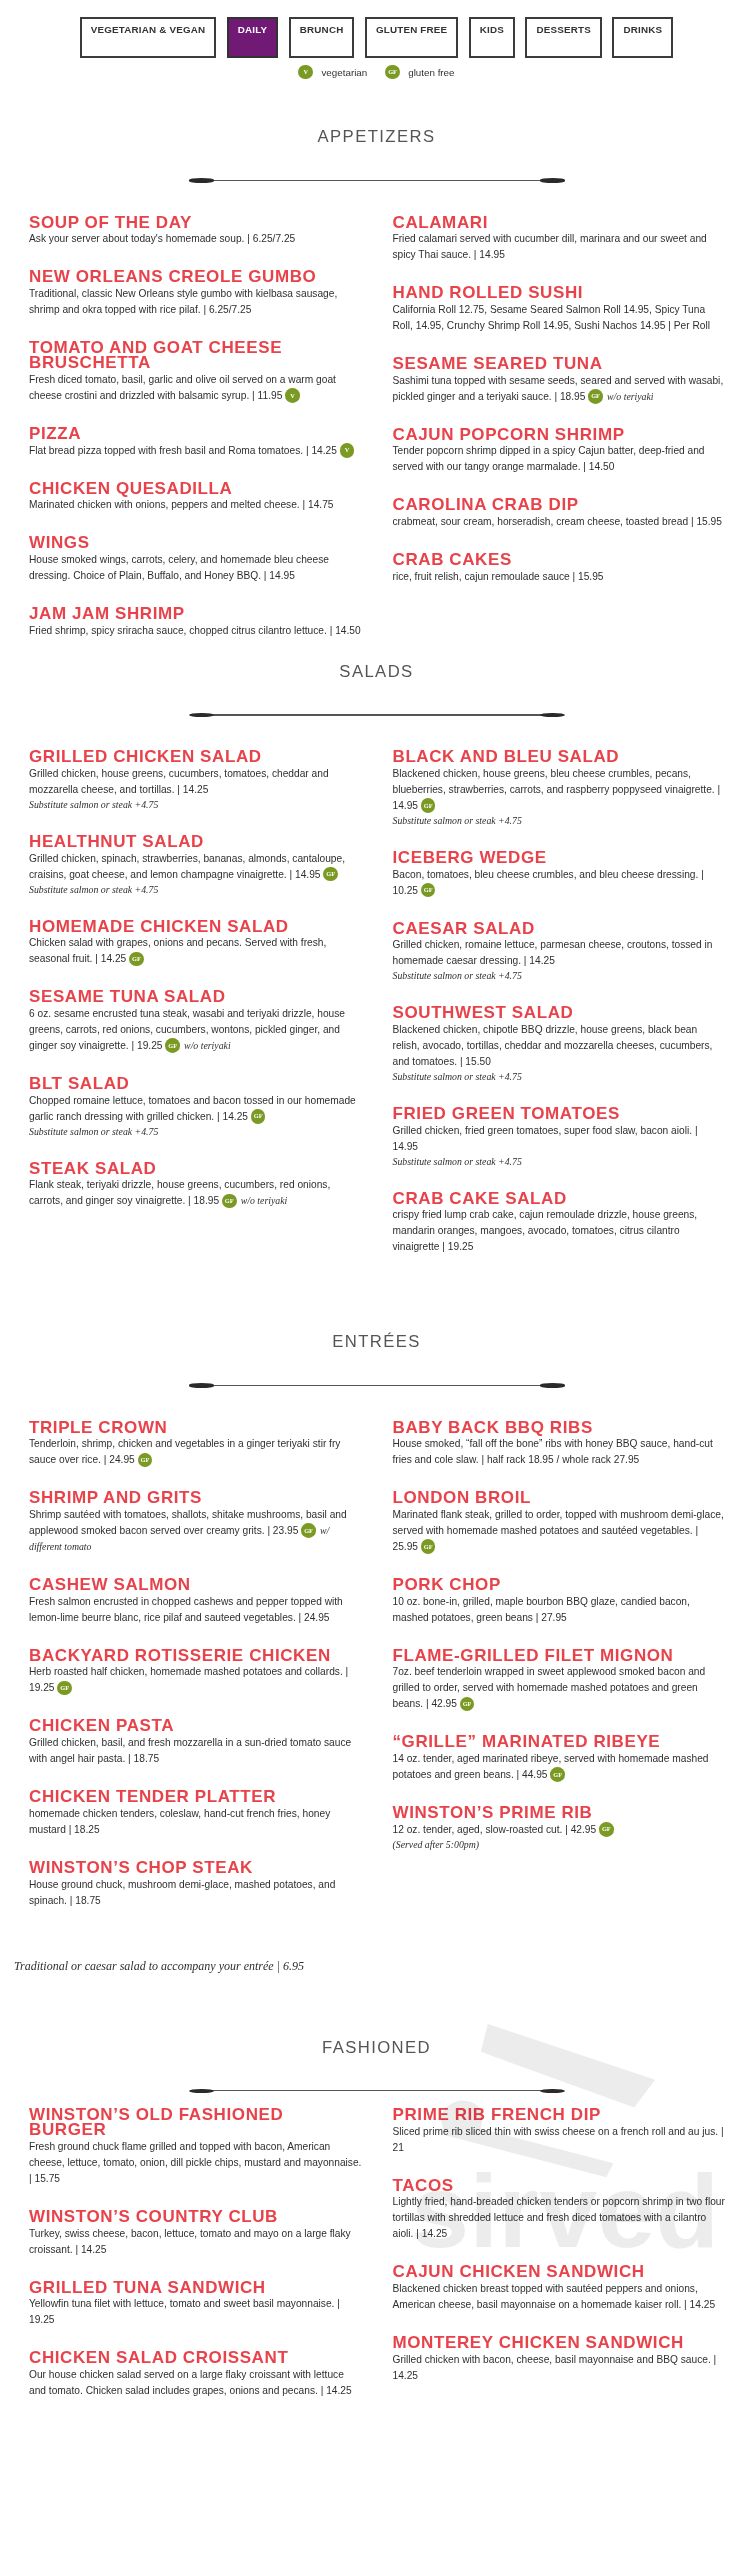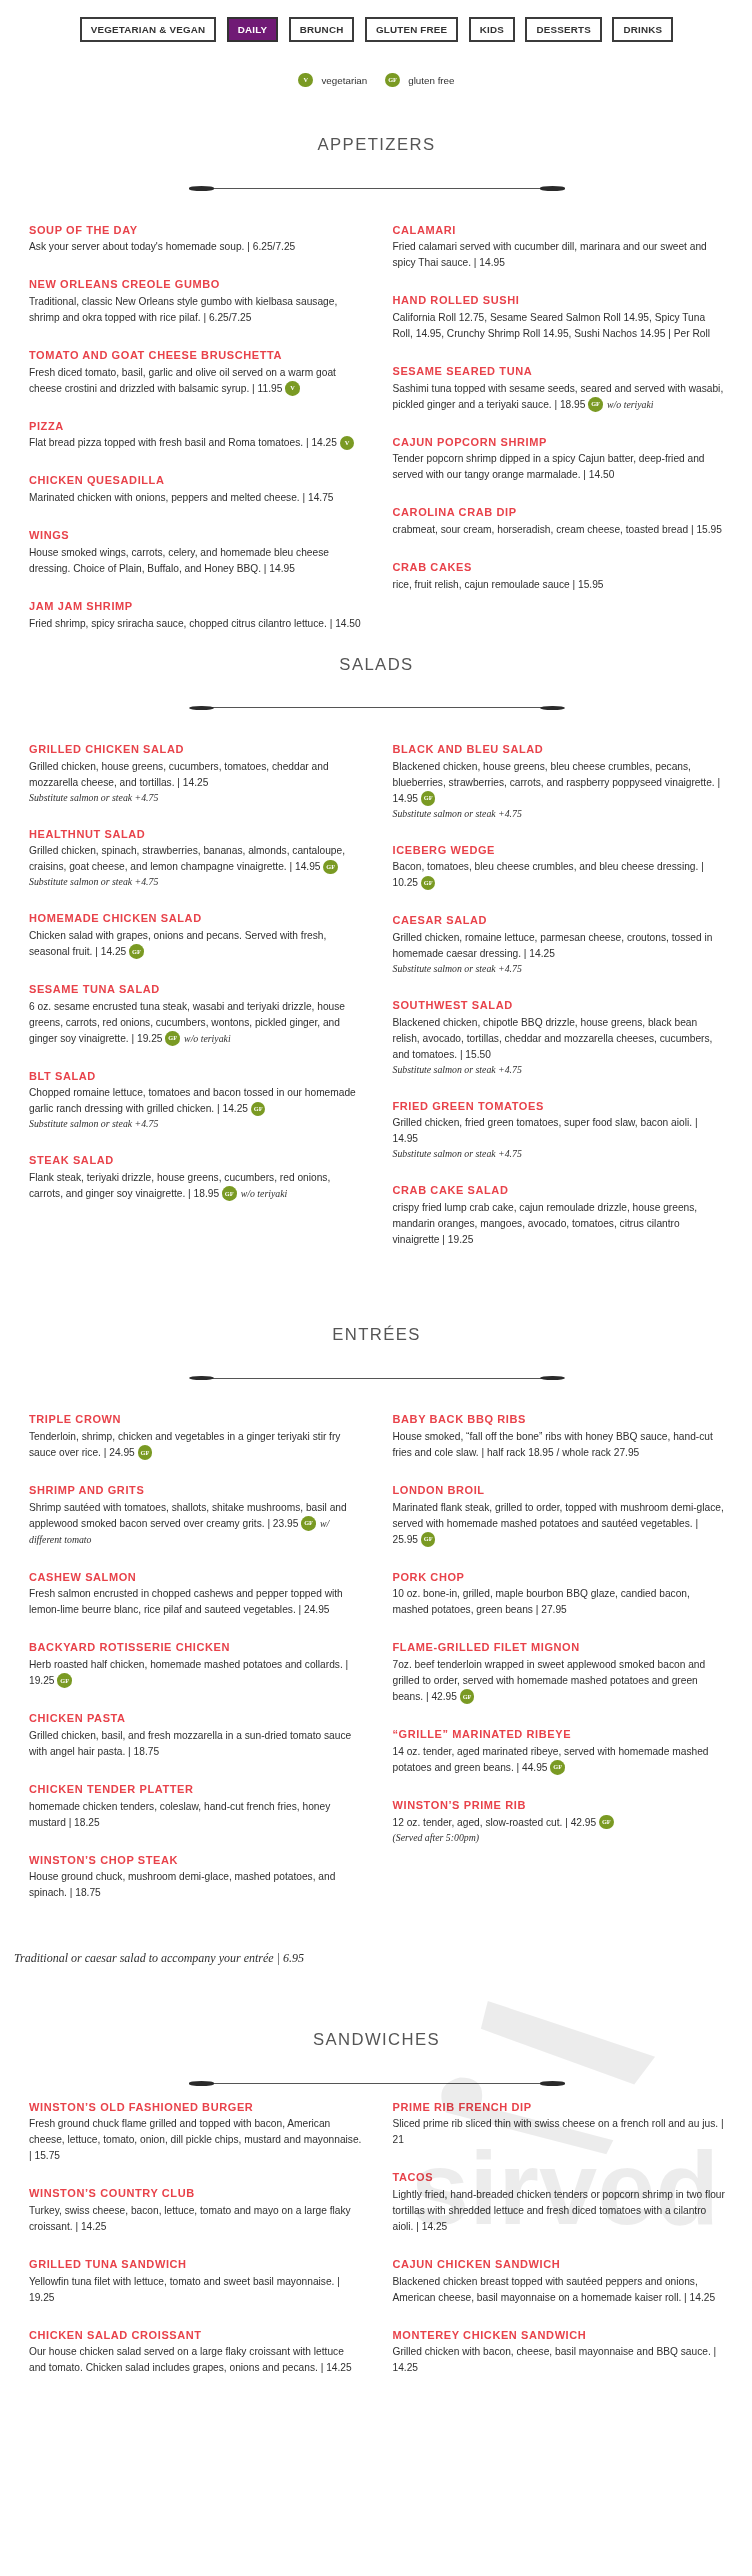--- a/index.html
+++ b/index.html
@@ -14,38 +14,38 @@
     }
     .tabs {
       display: flex;
       justify-content: center;
       gap: 10.5px;
       padding-top: 16.7px;
       height: 42px;
     }
     .tab {
       border: 2.1px solid #3b3b3b;
-      height: 25px;
+      height: 41px;
       padding: 0 9px;
       font-size: 9.8px;
       font-weight: bold;
       letter-spacing: 0.2px;
       line-height: 21px;
       color: #333;
       background: #fff;
       cursor: pointer;
       text-transform: uppercase;
       font-family: "Liberation Sans Narrow", "Liberation Sans", sans-serif;
     }
     .tab.active { background: #701a75; color: #fff; border-color: #333; }
     .legend {
       display: flex;
       justify-content: center;
       gap: 18px;
-      margin-top: 31px;
+      margin-top: 23px;
       height: 15.3px;
       align-items: center;
       font-size: 9.8px;
       color: #333;
     }
     .legend-item { display: flex; align-items: center; gap: 8.4px; }
     .badge {
       display: inline-flex;
       align-items: center;
       justify-content: center;
@@ -99,21 +99,21 @@
       display: flex;
       padding: 0 28px 0 29px;
       gap: 31px;
     }
     .col { width: 346px; }
     .col.right { width: 346px; }
     .item { margin-bottom: 22px; }
     .item-name {
       color: #e8424a;
       font-weight: bold;
-      font-size: 11px;
+      font-size: 17px;
       letter-spacing: 0.6px;
       text-transform: uppercase;
       line-height: 15.3px;
       margin-bottom: 1.4px;
     }
     .item-desc {
       font-size: 10.2px;
       line-height: 16px;
       color: #2f2f2f;
     }
@@ -368,21 +368,21 @@
           <h3 class="item-name">WINSTON’S PRIME RIB</h3>
           <p class="item-desc"><span>12 oz. tender, aged, slow-roasted cut. | 42.95</span> <span class="badge">GF</span></p>
           <p class="item-note">(Served after 5:00pm)</p>
         </div>
       </div>
   </div>
   <p class="footnote" style="margin-top:28px;">Traditional or caesar salad to accompany your entrée | 6.95</p>
 </section>
 
 <section class="section" style="margin-top:63px;">
-  <h2 class="section-title">SANDWICHES</h2>
+  <h2 class="section-title">FASHIONED</h2>
   <div class="divider" style="margin-top:29px;">
       <span class="tip l"></span>
       <span class="tip r"></span>
     </div>
   <div class="cols" style="margin-top:12px;">
     <div class="col">
         <div class="item">
           <h3 class="item-name">WINSTON’S OLD FASHIONED BURGER</h3>
           <p class="item-desc"><span>Fresh ground chuck flame grilled and topped with bacon, American cheese, lettuce, tomato, onion, dill pickle chips, mustard and mayonnaise. | 15.75</span></p>
         </div>

